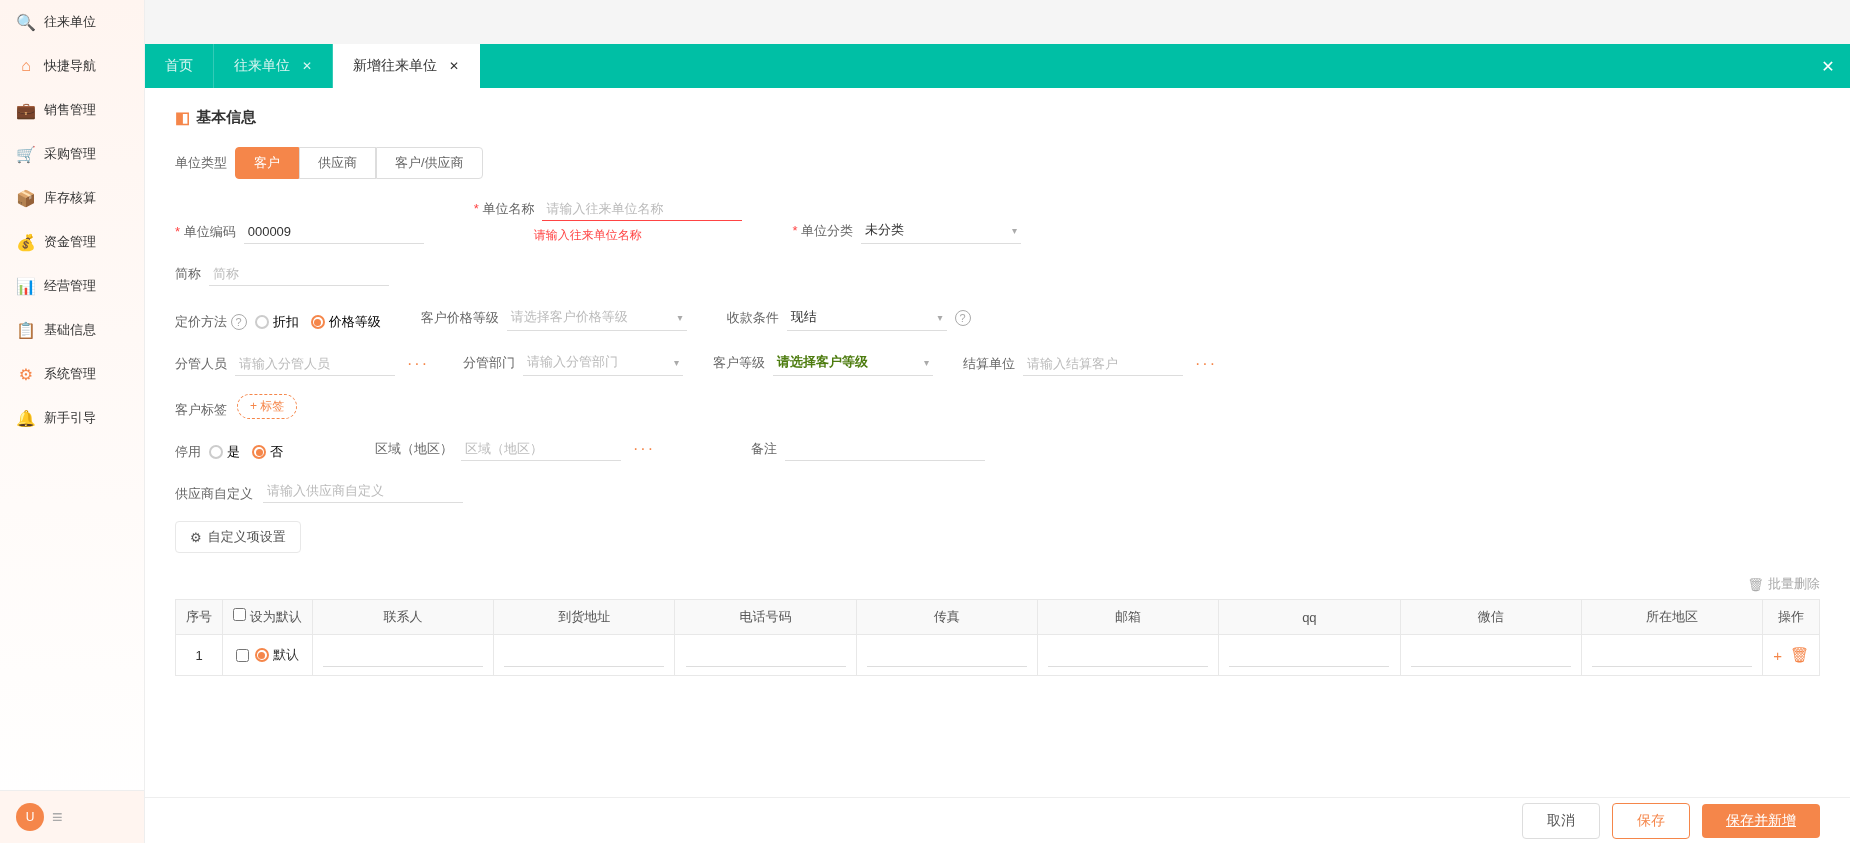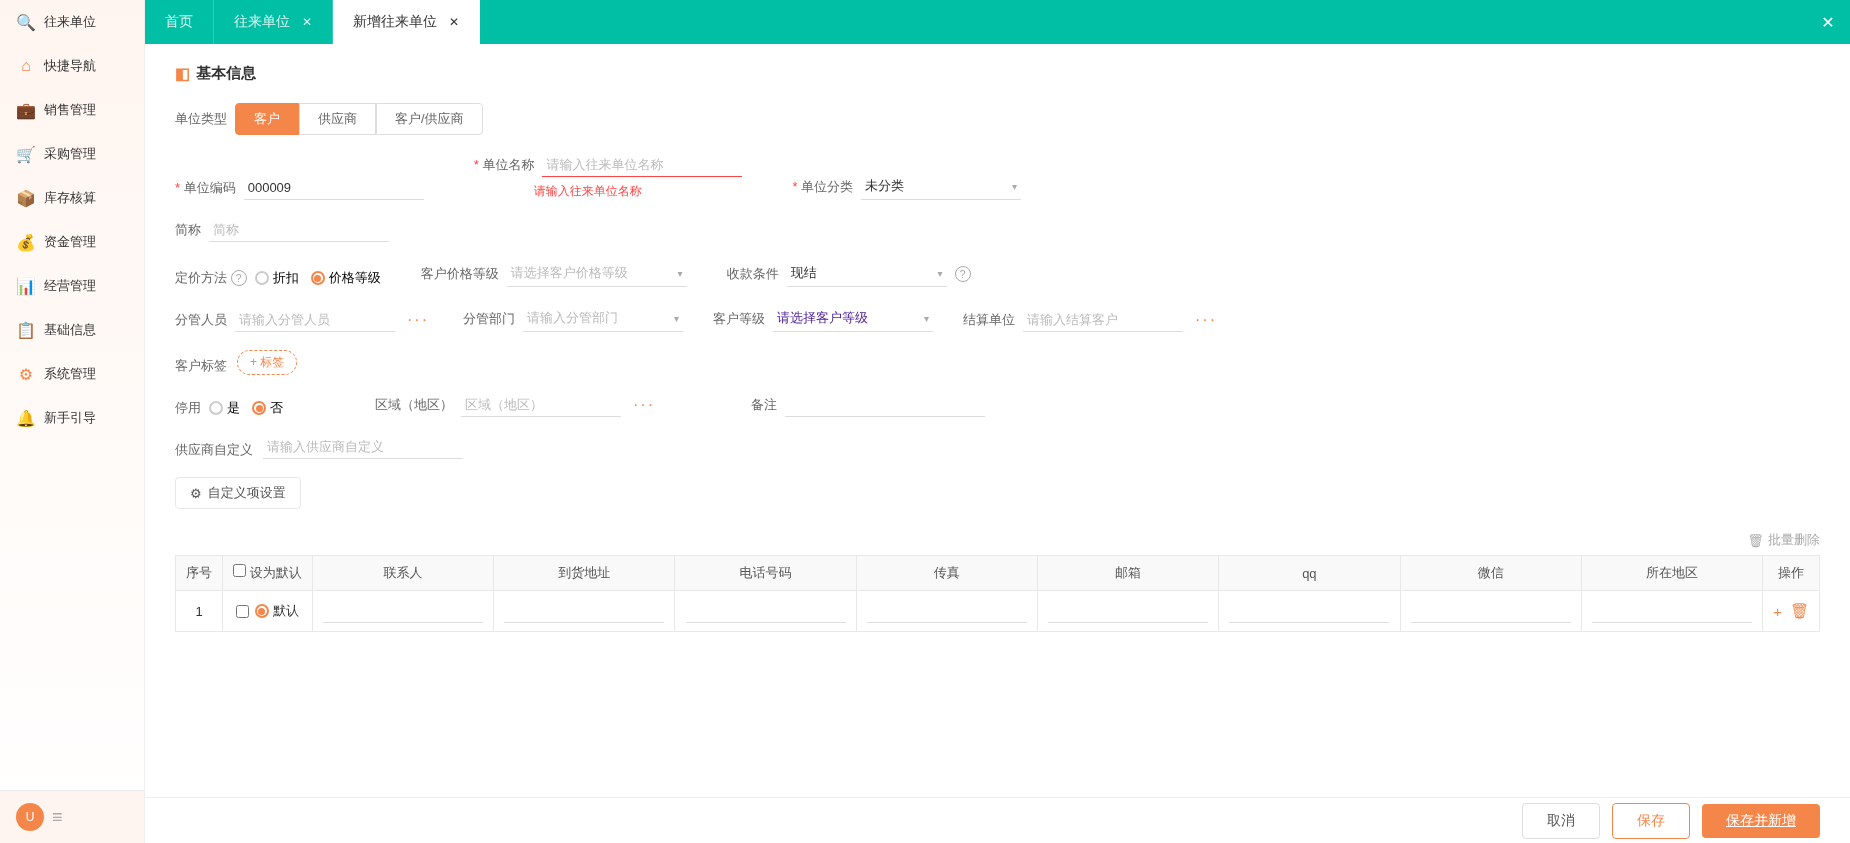--- a/index.html
+++ b/index.html
@@ -40,20 +40,21 @@
     .main { flex: 1; display: flex; flex-direction: column; overflow: hidden; }
 
     
     .tab-bar {
       background: #00bfa5;
       display: flex;
       align-items: stretch;
       height: 44px;
       flex-shrink: 0;
       position: relative;
+      margin-top: 44px;
     }
     .tab-bar .close-all {
       position: absolute;
       right: 0;
       top: 0;
       height: 44px;
       width: 44px;
       display: flex;
       align-items: center;
       justify-content: center;
@@ -428,21 +429,21 @@
       <div class="field-item">
         <span class="form-label">分管部门</span>
         <div class="form-select w160">
           <span style="color:#bbb;">请输入分管部门</span>
           <span class="select-arrow">▾</span>
         </div>
       </div>
       <div class="field-item">
         <span class="form-label">客户等级</span>
         <div class="form-select w160">
-          <span style="color:#4c1d95;">请选择客户等级</span>
+          <span style="color:#4d7c0f;font-weight:bold;">请选择客户等级</span>
           <span class="select-arrow">▾</span>
         </div>
       </div>
       <div class="field-item">
         <span class="form-label">结算单位</span>
         <input class="form-input w160" type="text" placeholder="请输入结算客户" style="">
         <span class="more-btn">···</span>
       </div>
     </div>
 

